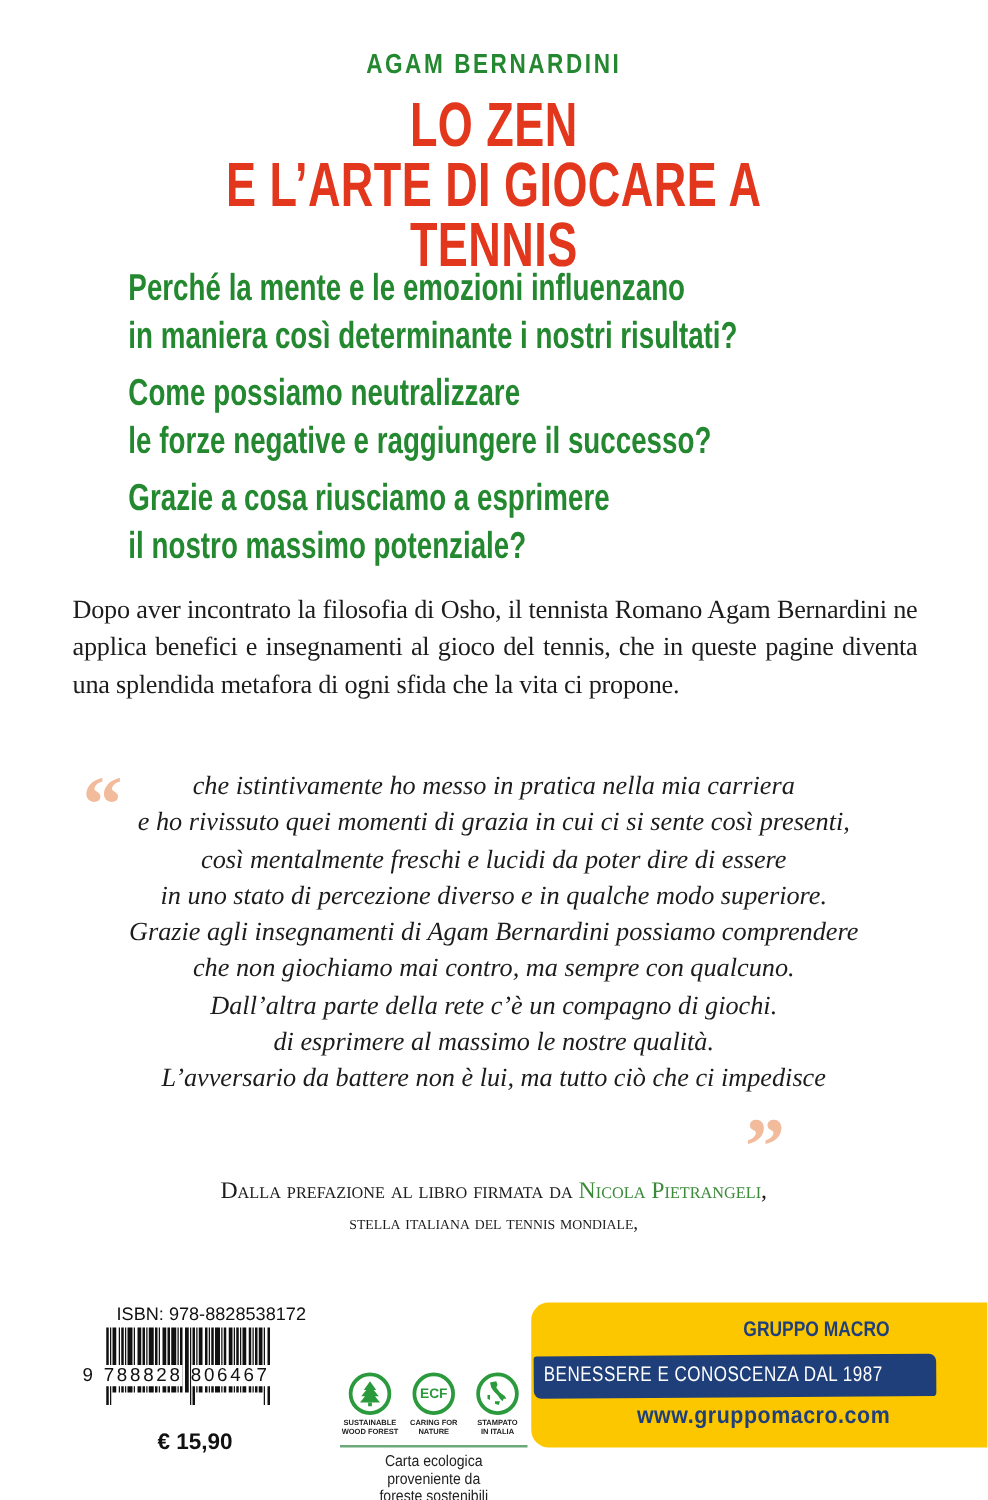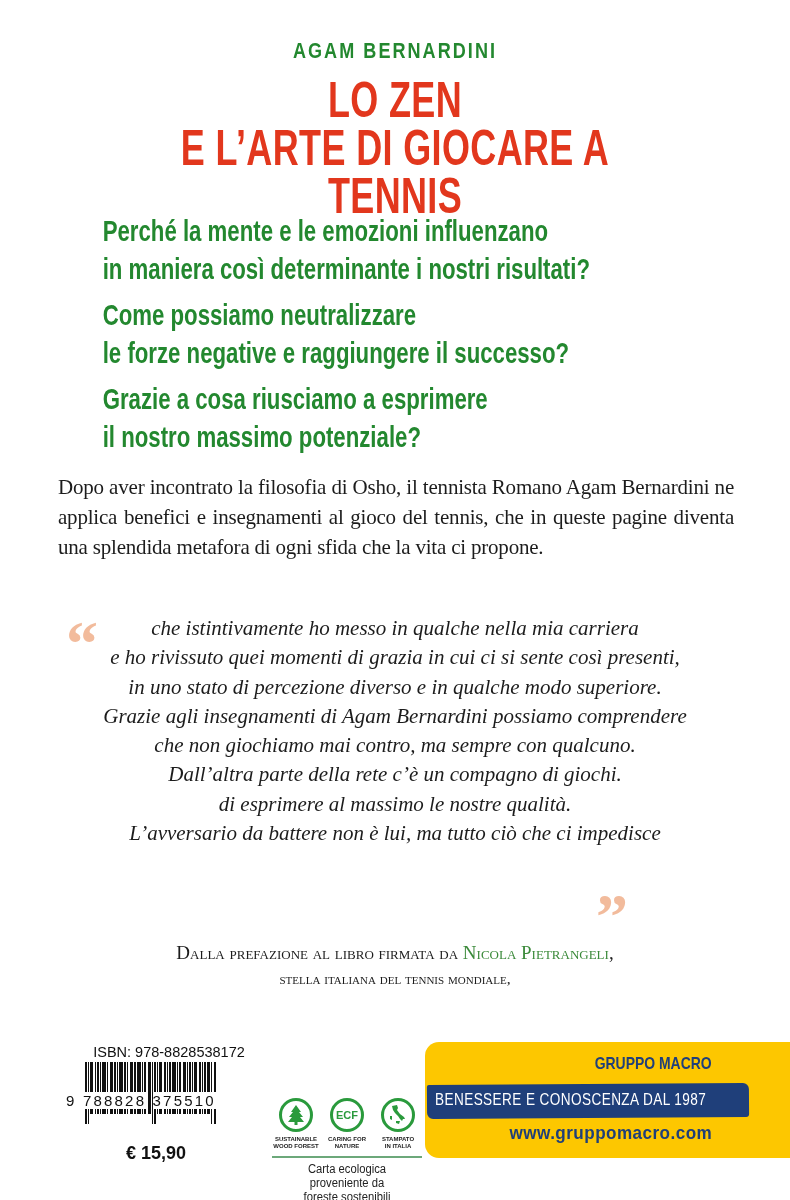--- a/index.html
+++ b/index.html
@@ -156,22 +156,23 @@
   <div class="question">
     <span>Grazie a cosa riusciamo a esprimere</span>
     <span>il nostro massimo potenziale?</span>
   </div>
 </div>
 
 <p class="intro">Dopo aver incontrato la filosofia di Osho, il tennista Romano Agam Bernardini ne applica benefici e insegnamenti al gioco del tennis, che in queste pagine diventa una splendida metafora di ogni sfida che la vita ci propone.</p>
 
 <div class="quote-mark quote-open">“</div>
 <div class="quote">
-  <span class="line">che istintivamente ho messo in qualche nella mia carriera</span>
+  <span class="line">che istintivamente ho messo in pratica nella mia carriera</span>
   <span class="line">e ho rivissuto quei momenti di grazia in cui ci si sente così presenti,</span>
+  <span class="line">così mentalmente freschi e lucidi da poter dire di essere</span>
   <span class="line">in uno stato di percezione diverso e in qualche modo superiore.</span>
   <span class="line">Grazie agli insegnamenti di Agam Bernardini possiamo comprendere</span>
   <span class="line">che non giochiamo mai contro, ma sempre con qualcuno.</span>
   <span class="line">Dall’altra parte della rete c’è un compagno di giochi.</span>
   <span class="line">di esprimere al massimo le nostre qualità.</span>
   <span class="line">L’avversario da battere non è lui, ma tutto ciò che ci impedisce</span>
 </div>
 <div class="quote-mark quote-close">”</div>
 
 <div class="attribution">
@@ -223,21 +224,21 @@
       <div class="bar" style="width:1px"></div>
     <div class="bar" style="width:2px"></div>
       <div class="bar" style="width:3px"></div>
     <div class="bar long" style="width:1px"></div>
       <div class="bar long" style="width:2px"></div>
   </div>
 </div>
 <div class="barcode-digits">
   <span>9</span>
   <span>788828</span>
-  <span>375510</span>
+  <span>806467</span>
 </div>
 <div class="price">€ 15,90</div>
 
 <div class="eco">
   <div class="eco-icons">
     <div class="eco-item">
       <div class="eco-circle">
         <svg width="20" height="22" viewBox="0 0 20 22">
             <polygon points="10,1 15,8 13,8 17,13 14,13 18,18 2,18 6,13 3,13 7,8 5,8" fill="#2a9a3c"></polygon>
             <rect x="8.5" y="18" width="3" height="3" fill="#2a9a3c"></rect>

